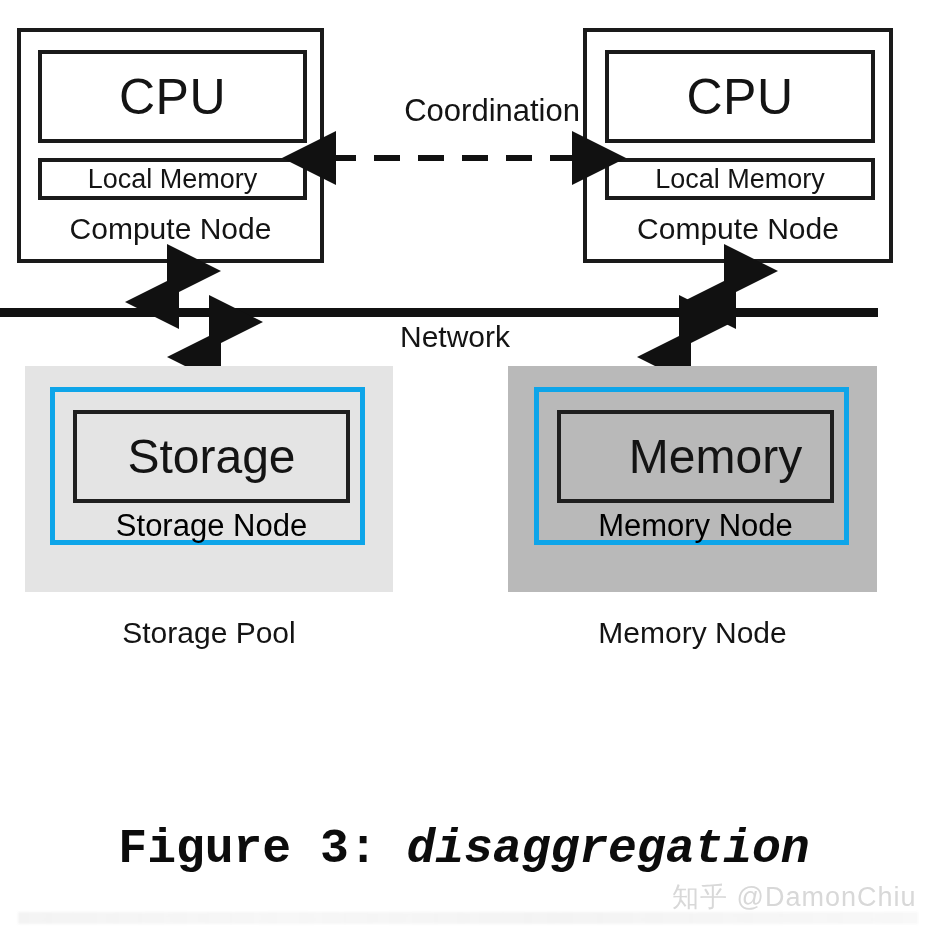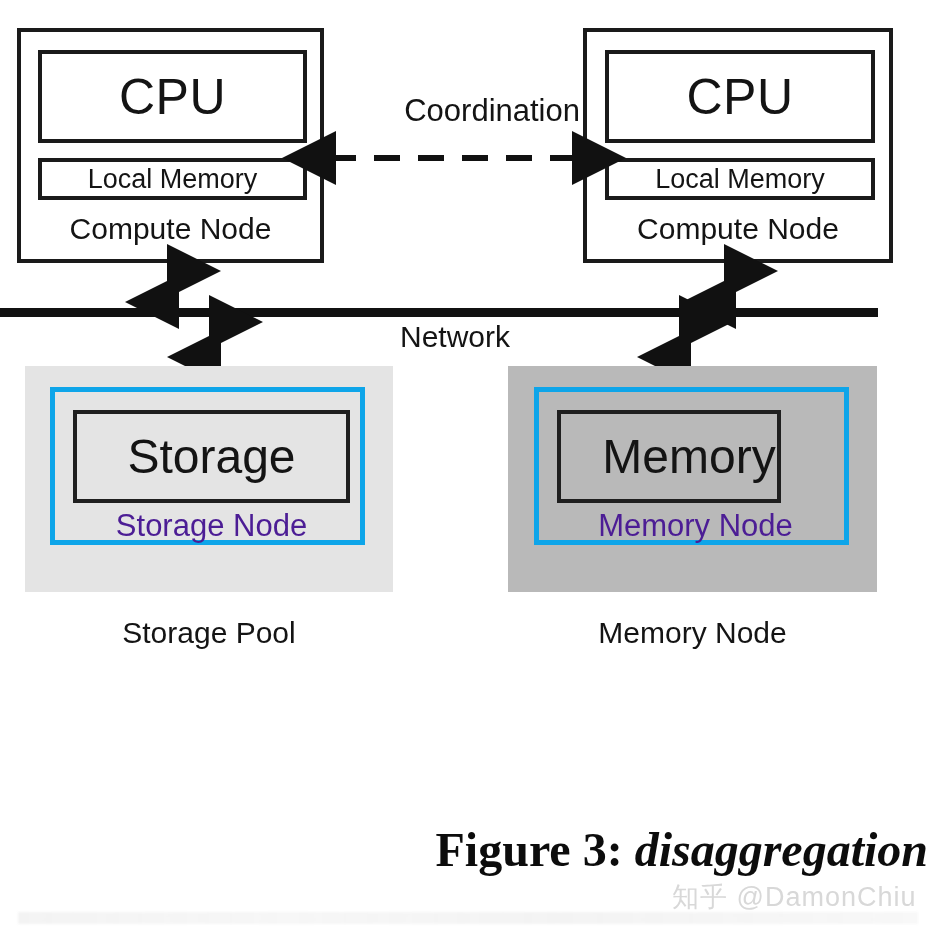--- a/index.html
+++ b/index.html
@@ -109,37 +109,37 @@
     font-size: 48px;
     line-height: 1;
     color: #141414;
   }
   .pool-node-label {
     position: absolute;
     left: 8px; right: 0;
     text-align: center;
     font-size: 31px;
     line-height: 1;
-    color: #4c1d95;
+    color: #000000;
   }
   .pool-caption {
     position: absolute;
     text-align: center;
     font-size: 30px;
     line-height: 1;
     color: #141414;
     white-space: nowrap;
   }
 
   
   .figure-caption {
     position: absolute;
     left: 0; right: 8px;
-    text-align: right;
-    font-family: Liberation Serif, serif;
+    text-align: center;
+    font-family: Liberation Mono, monospace;
     font-size: 48px;
     font-weight: bold;
     color: #0c0c0c;
     white-space: nowrap;
   }
   .figure-caption .em {
     font-style: italic;
   }
 
   
@@ -237,21 +237,21 @@
       <div class="abs pool-inner" style="left:18px; top:18px; width:277px; height:93px;">
         <span class="pool-inner-label">Storage</span>
       </div>
       <div class="pool-node-label" style="top:118px;">Storage Node</div>
     </div>
   </div>
   <div class="pool-caption" style="left:25px; top:618px; width:368px;">Storage Pool</div>
 
   <div class="abs pool pool-memory" style="left:508px; top:366px; width:369px; height:226px;">
     <div class="abs pool-node" style="left:26px; top:21px; width:315px; height:158px;">
-      <div class="abs pool-inner" style="left:18px; top:18px; width:224px; height:93px;padding-left:40px;">
+      <div class="abs pool-inner" style="left:18px; top:18px; width:277px; height:93px;padding-left:40px;">
         <span class="pool-inner-label">Memory</span>
       </div>
       <div class="pool-node-label" style="top:118px;">Memory Node</div>
     </div>
   </div>
   <div class="pool-caption" style="left:508px; top:618px; width:369px;">Memory Node</div>
 
   <div class="figure-caption" style="top:822px;">
     <span>Figure 3: </span>
     <span class="em">disaggregation</span>

